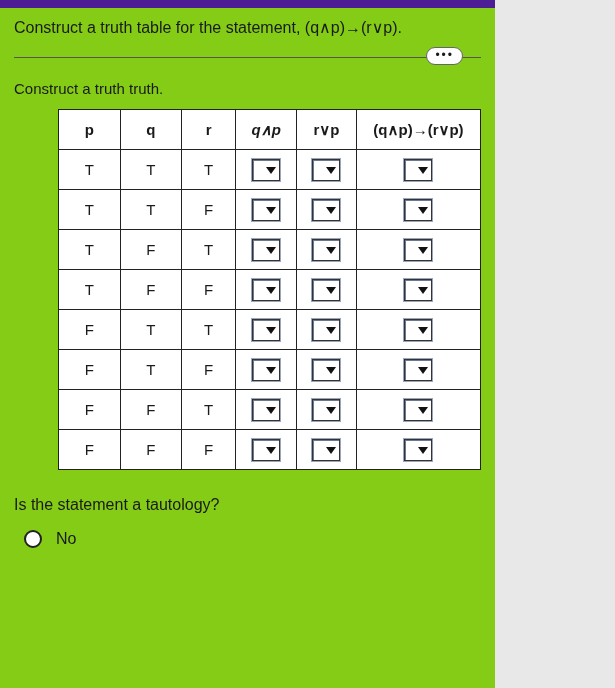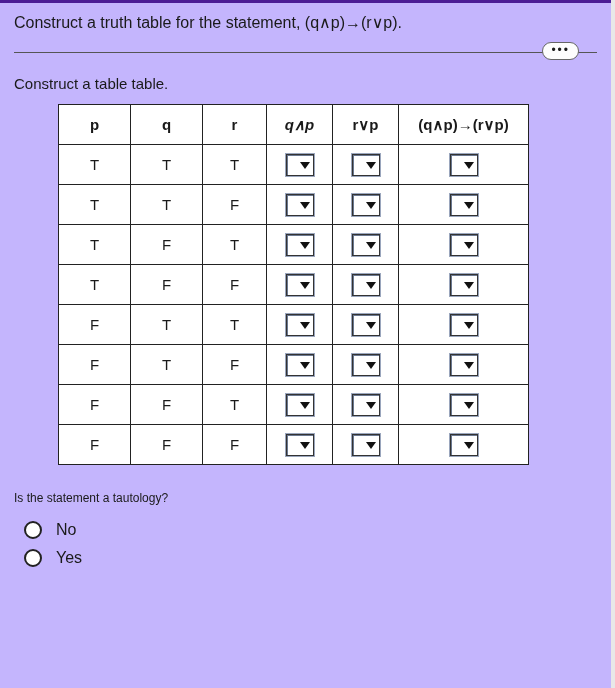--- a/index.html
+++ b/index.html
@@ -8,26 +8,26 @@
     padding: 0;
     background: #e8e8e8;
     font-family: Arial, Helvetica, sans-serif;
     font-size: 15px;
     color: #1a1a1a;
     width: 615px;
     height: 688px;
     overflow: hidden;
   }
   .page {
-    background: #c4b5fd;
-    width: 611px;
+    background: #84cc16;
+    width: 495px;
     height: 688px;
     padding: 10px 14px 14px 14px;
     position: relative;
-    border-top: 3px solid #4c1d95;
+    border-top: 8px solid #4c1d95;
   }
   .prompt {
     font-size: 16px;
     margin-bottom: 18px;
   }
   .hr-wrap {
     position: relative;
     margin: 20px 0 22px 0;
   }
   .hr-line {
@@ -84,21 +84,21 @@
     box-shadow: 1px 1px 0 #6a7890 inset, 0 0 0 1px #9aa6bd;
   }
   .dd svg {
     position: absolute;
     right: 3px;
     top: 50%;
     transform: translateY(-50%);
   }
   .tautology-q {
     margin-top: 26px;
-    font-size: 12px;
+    font-size: 16px;
   }
   .radio-group { margin-top: 16px; }
   .radio-row {
     display: flex;
     align-items: center;
     gap: 14px;
     margin: 8px 0 10px 10px;
     font-size: 16px;
   }
   .radio-circle {
@@ -114,21 +114,21 @@
 <body>
 <div class="page">
 
 <div class="prompt">Construct a truth table for the statement, (q∧p)→(r∨p).</div>
 
 <div class="hr-wrap">
   <hr class="hr-line">
   <div class="hr-badge">•••</div>
 </div>
 
-<div class="sub-instr">Construct a table table.</div>
+<div class="sub-instr">Construct a truth truth.</div>
 
 <div class="table-wrap">
 <table class="tt">
   <thead>
     <tr>
       <th class="col-p">p</th>
       <th class="col-q">q</th>
       <th class="col-r">r</th>
       <th class="col-qp">q∧p</th>
       <th class="col-rp">r∨p</th>
@@ -252,19 +252,15 @@
 </table>
 </div>
 
 <div class="tautology-q">Is the statement a tautology?</div>
 
 <div class="radio-group">
   <div class="radio-row">
     <span class="radio-circle"></span>
     <span>No</span>
   </div>
-  <div class="radio-row">
-    <span class="radio-circle"></span>
-    <span>Yes</span>
-  </div>
 </div>
 
 </div>
 
 </body></html>

